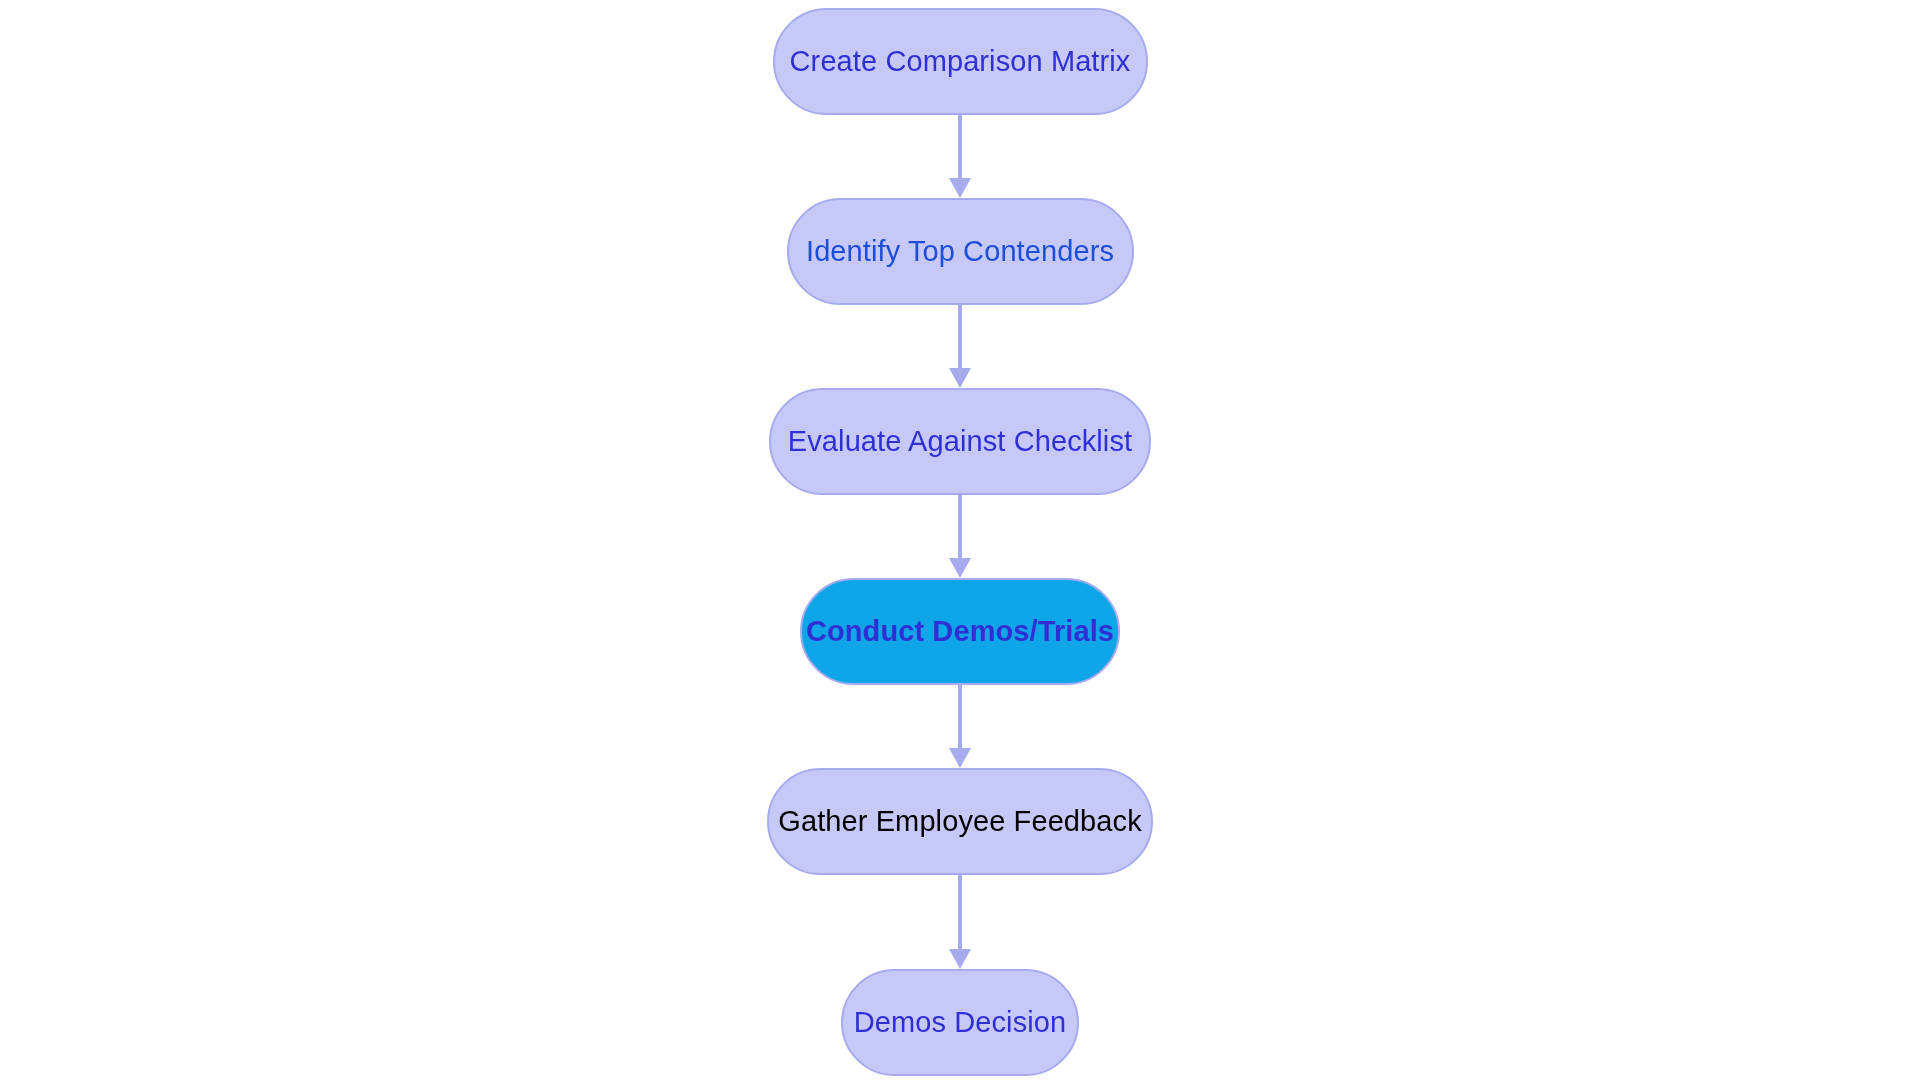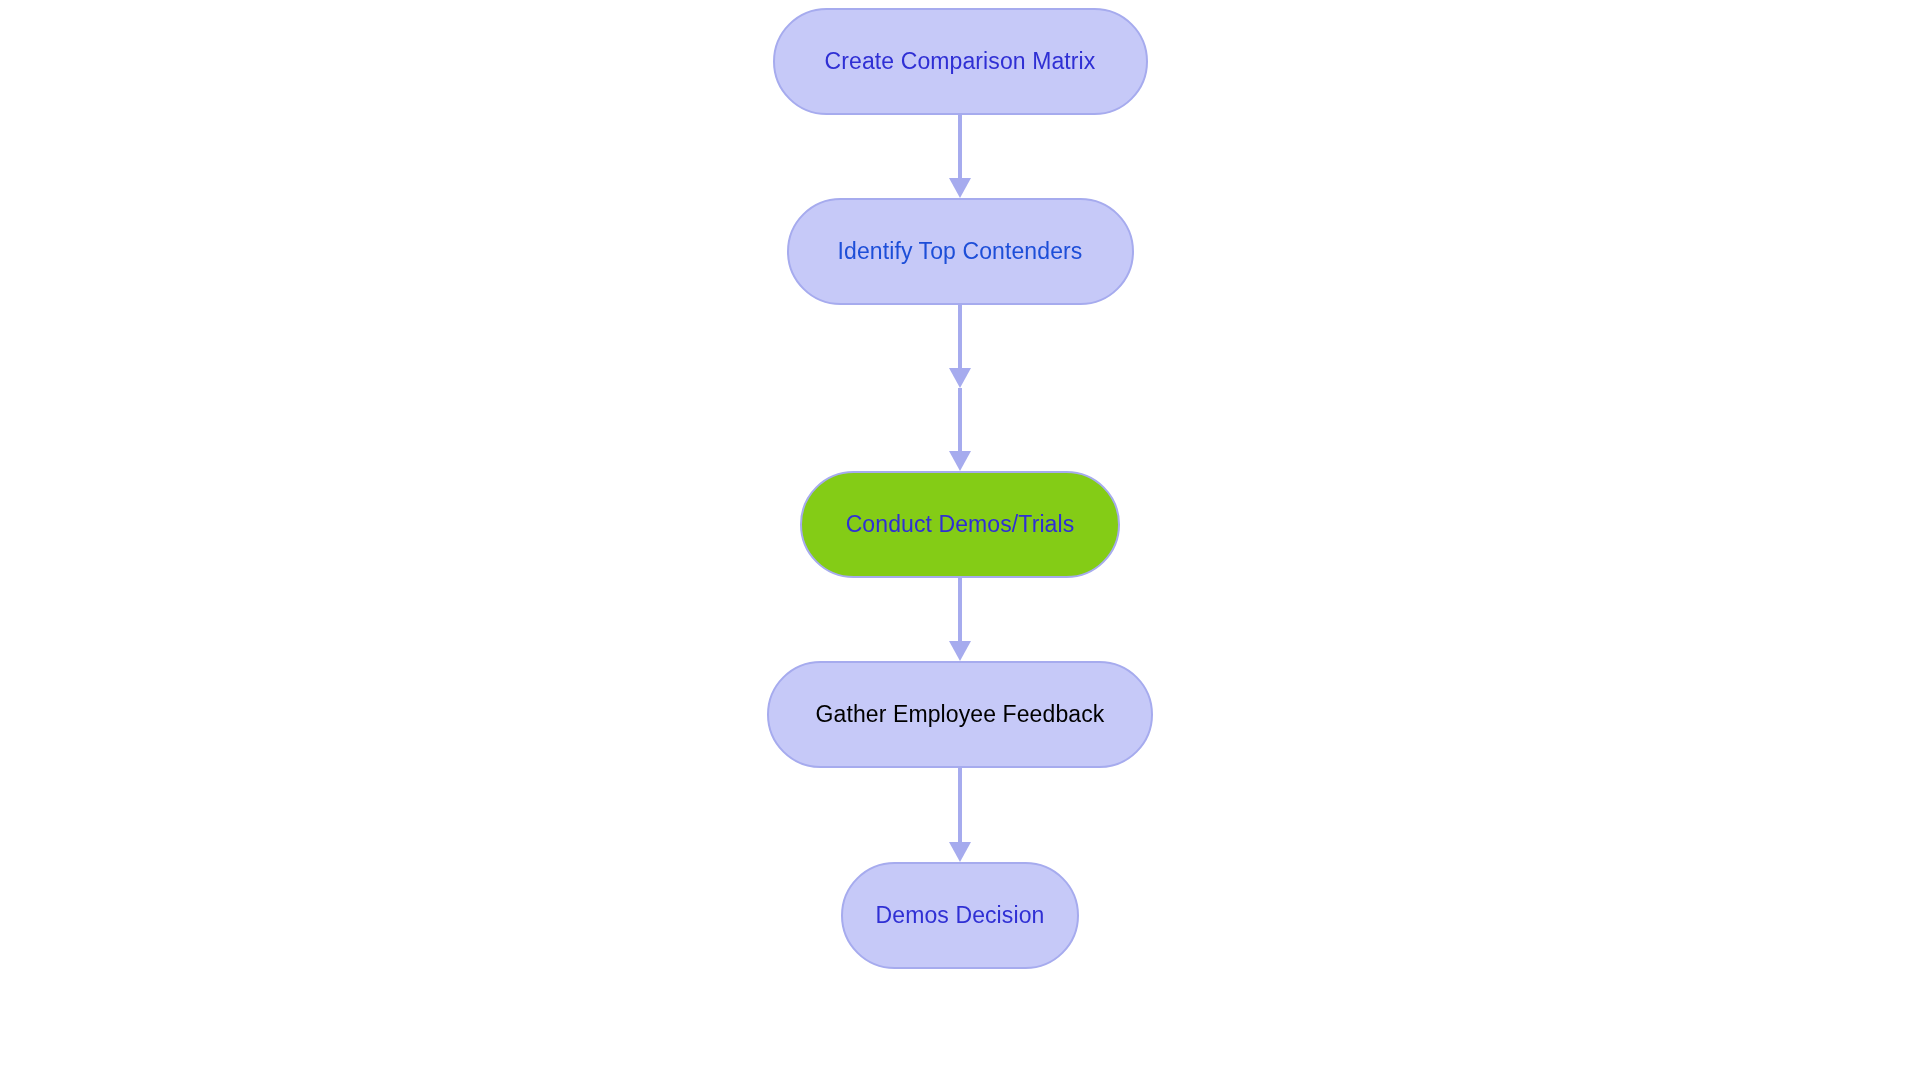--- a/index.html
+++ b/index.html
@@ -32,21 +32,21 @@
   .node {
     box-sizing: border-box;
     height: 107px;
     background: #c6c9f8;
     border: 2px solid #a6abee;
     border-radius: 9999px;
     display: flex;
     align-items: center;
     justify-content: center;
     color: #2f2fd4;
-    font-size: 23px;
+    font-size: 29px;
     font-weight: 400;
     letter-spacing: 0.1px;
     white-space: nowrap;
     padding: 0 34px;
   }
 
   .connector {
     width: 24px;
     display: flex;
     flex-direction: column;
@@ -79,26 +79,31 @@
     </div>
     <div class="flow-step">
       <div class="node" style="width: 347px; background: rgb(198, 201, 248); border-color: rgb(166, 171, 238); color: #1d4ed8;">
         <span>Identify Top Contenders</span>
       </div>
     </div>
     <div class="connector">
       <div class="connector-line" style="height: 63px; background: rgb(166, 171, 238);"></div>
       <div class="connector-head" style="border-top-color: rgb(166, 171, 238);"></div>
     </div>
+    <div class="flow-step">
+      <div class="node" style="width: 382px; background: rgb(198, 201, 248); border-color: rgb(166, 171, 238); color: rgb(47, 47, 212);">
+        <span>Evaluate Against Checklist</span>
+      </div>
+    </div>
     <div class="connector">
       <div class="connector-line" style="height: 63px; background: rgb(166, 171, 238);"></div>
       <div class="connector-head" style="border-top-color: rgb(166, 171, 238);"></div>
     </div>
     <div class="flow-step">
-      <div class="node" style="width: 320px; background: #84cc16; border-color: rgb(166, 171, 238); color: rgb(47, 47, 212);">
+      <div class="node" style="width: 320px; background: #0ea5e9; border-color: rgb(166, 171, 238); color: rgb(47, 47, 212); font-weight: bold;">
         <span>Conduct Demos/Trials</span>
       </div>
     </div>
     <div class="connector">
       <div class="connector-line" style="height: 63px; background: rgb(166, 171, 238);"></div>
       <div class="connector-head" style="border-top-color: rgb(166, 171, 238);"></div>
     </div>
     <div class="flow-step">
       <div class="node" style="width: 386px; background: rgb(198, 201, 248); border-color: rgb(166, 171, 238); color: #000000;">
         <span>Gather Employee Feedback</span>

